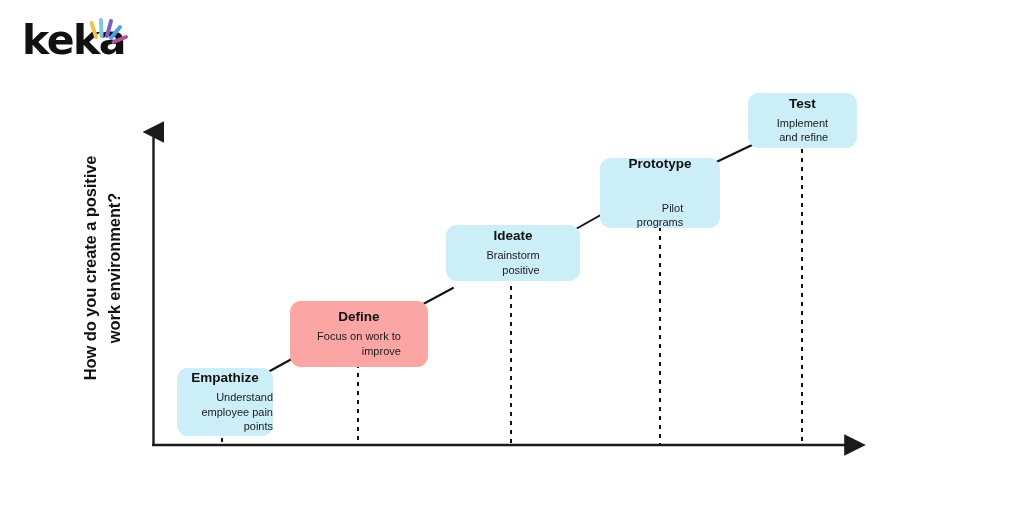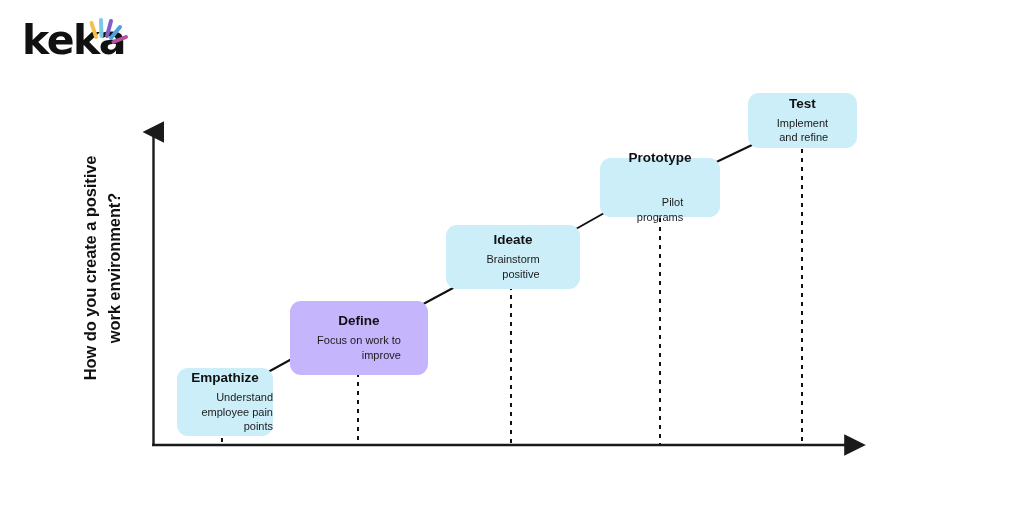--- a/index.html
+++ b/index.html
@@ -156,33 +156,33 @@
     <span>How do you create a positive</span>
     <span>work environment?</span>
   </div>
 
   <div class="step-box" id="box-0" style="left: 177px; top: 368px; width: 96px; height: 68px; background: rgb(203, 238, 249);">
     <div class="step-title">Empathize</div>
     <div class="step-desc">Understand
 employee pain points</div>
   </div>
 
-  <div class="step-box" id="box-1" style="left: 290px; top: 301px; width: 138px; height: 74px; background: #c4b5fd;">
+  <div class="step-box" id="box-1" style="left: 290px; top: 301px; width: 138px; height: 66px; background: #fca5a5;">
     <div class="step-title">Define</div>
     <div class="step-desc">Focus on work to
 improve</div>
   </div>
 
-  <div class="step-box" id="box-2" style="left: 446px; top: 225px; width: 134px; height: 64px; background: rgb(203, 238, 249);">
+  <div class="step-box" id="box-2" style="left: 446px; top: 225px; width: 134px; height: 56px; background: rgb(203, 238, 249);">
     <div class="step-title">Ideate</div>
     <div class="step-desc">Brainstorm
 positive</div>
   </div>
 
-  <div class="step-box" id="box-3" style="left: 600px; top: 158px; width: 120px; height: 59px; background: rgb(203, 238, 249); gap: 25px;">
+  <div class="step-box" id="box-3" style="left: 600px; top: 158px; width: 120px; height: 70px; background: rgb(203, 238, 249); gap: 25px;">
     <div class="step-title">Prototype</div>
     <div class="step-desc">Pilot
 programs</div>
   </div>
 
   <div class="step-box" id="box-4" style="left: 748px; top: 93px; width: 109px; height: 55px; background: rgb(203, 238, 249);">
     <div class="step-title">Test</div>
     <div class="step-desc">Implement
 and refine</div>
   </div>

